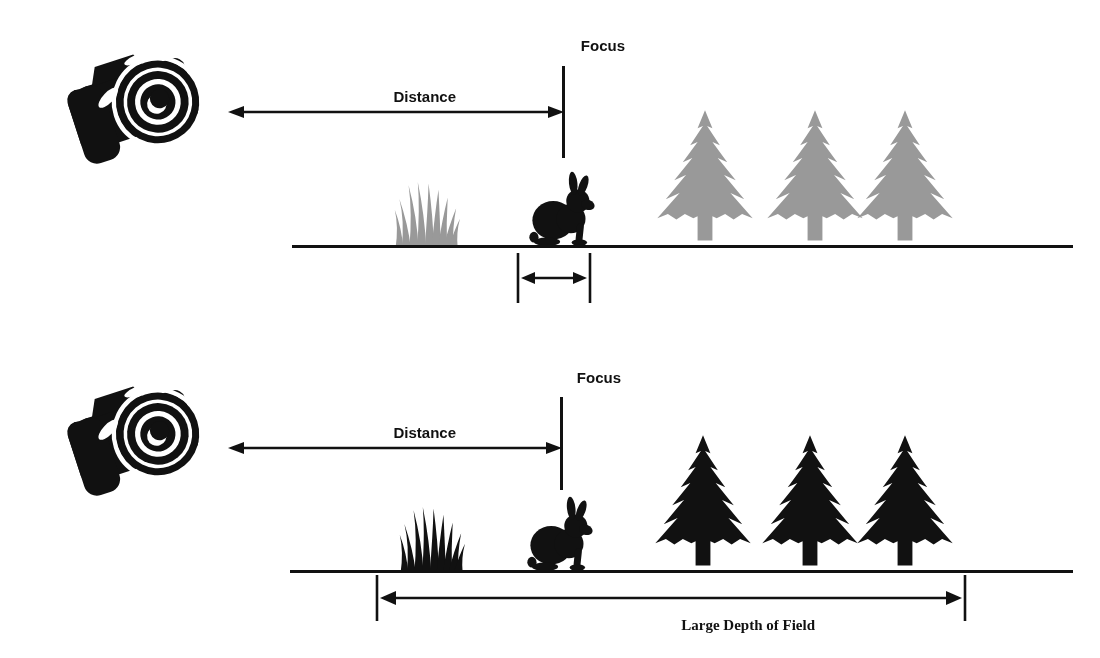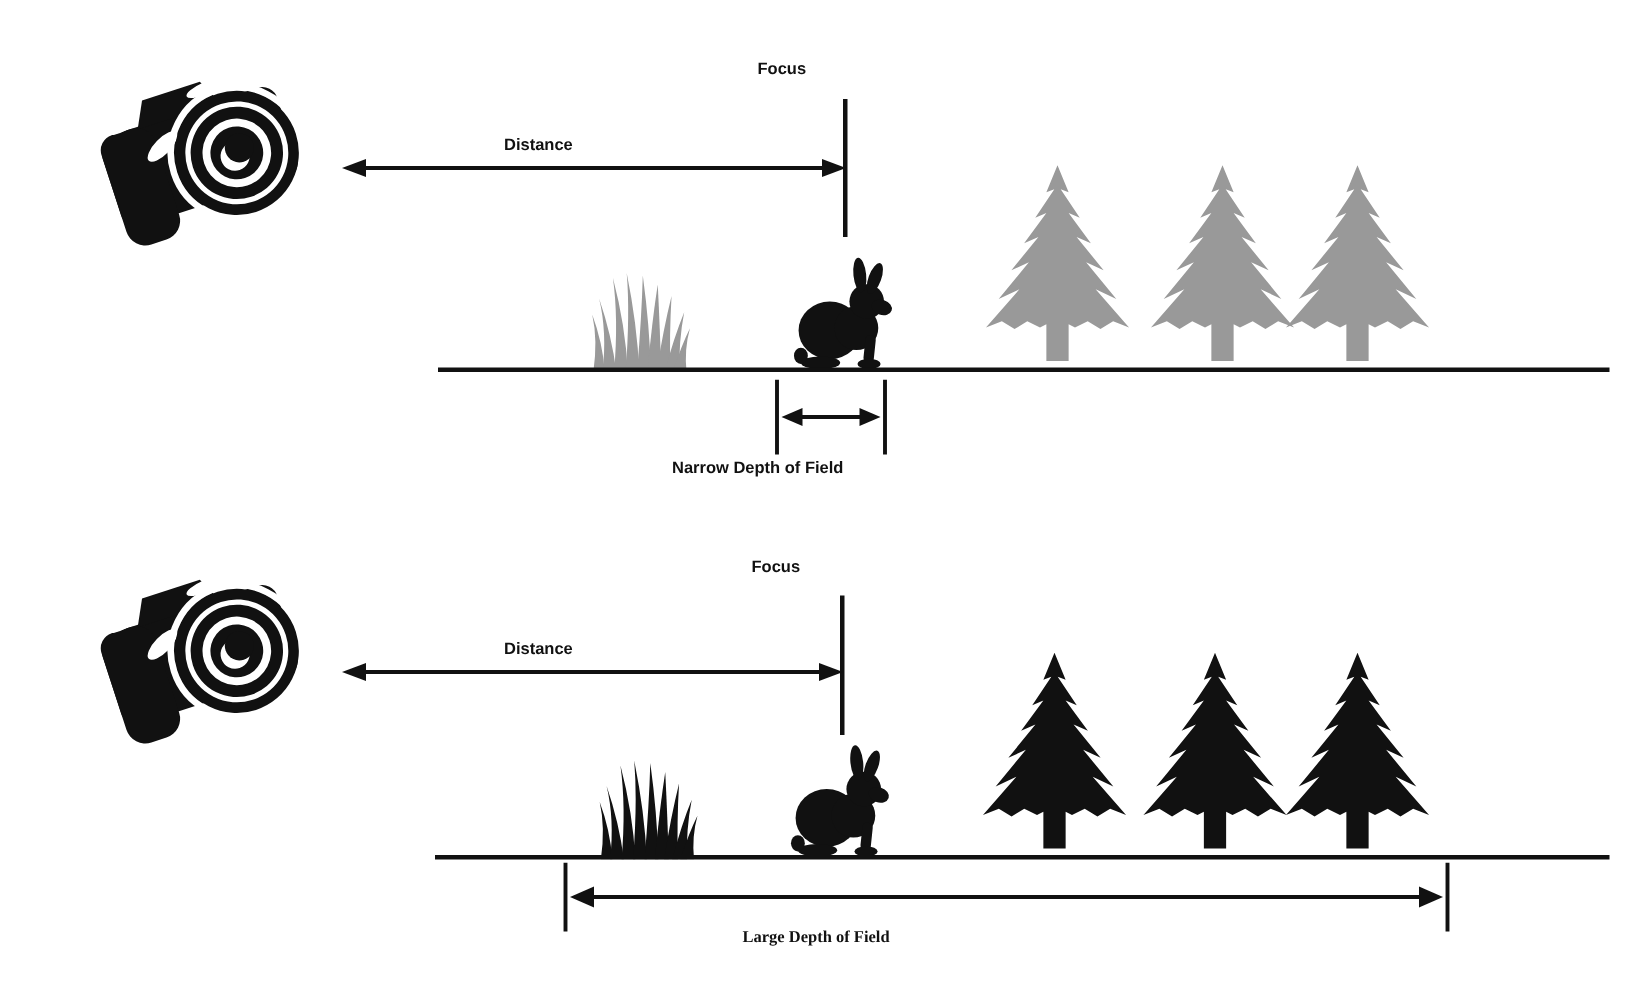--- a/index.html
+++ b/index.html
@@ -2,21 +2,21 @@
 <html><head>
 <meta charset="utf-8">
 <style>
   html,body{margin:0;padding:0;background:#ffffff;}
   #stage{
     position:relative;width:1100px;height:658px;background:#ffffff;overflow:hidden;
     font-family:"Liberation Sans",sans-serif;color:#111111;
   }
   .abs{position:absolute;}
   .label{
-    font-weight:bold;font-size:11px;line-height:18px;text-align:left;color:#111111;
+    font-weight:bold;font-size:15px;line-height:18px;text-align:right;color:#111111;
     white-space:nowrap;
   }
   .vline{background:#111111;}
   .hline{background:#111111;}
   svg{display:block;}
   #symbol-defs{position:absolute;width:0;height:0;overflow:hidden;}
 </style>
 </head>
 <body>
 
@@ -116,21 +116,20 @@
     <div class="abs hline" style="left:292px;top:245px;width:781px;height:3px;"></div>
 
     <svg class="abs" style="left:516px;top:253px;" width="76" height="52" viewBox="0 0 76 52">
       <line x1="2" y1="0" x2="2" y2="50" stroke="#111111" stroke-width="2.6"></line>
       <line x1="74" y1="0" x2="74" y2="50" stroke="#111111" stroke-width="2.6"></line>
       <line x1="14" y1="25" x2="62" y2="25" stroke="#111111" stroke-width="2.6"></line>
       <polygon points="5,25 19,19 19,31" fill="#111111"></polygon>
       <polygon points="71,25 57,19 57,31" fill="#111111"></polygon>
     </svg>
 
-    <div class="abs label" style="left:448px;top:303px;width:210px;">Narrow Depth of Field</div>
   </div>
 
   <div class="abs" style="left:0;top:330px;width:1100px;height:328px;">
 
     <svg class="abs" style="left:44px;top:38px;" width="176" height="132" viewBox="0 0 200 150" fill="#111111">
       <use href="#sym-camera"></use>
     </svg>
 
     <div class="abs label" style="left:501px;top:39px;width:120px;">Focus</div>
 

